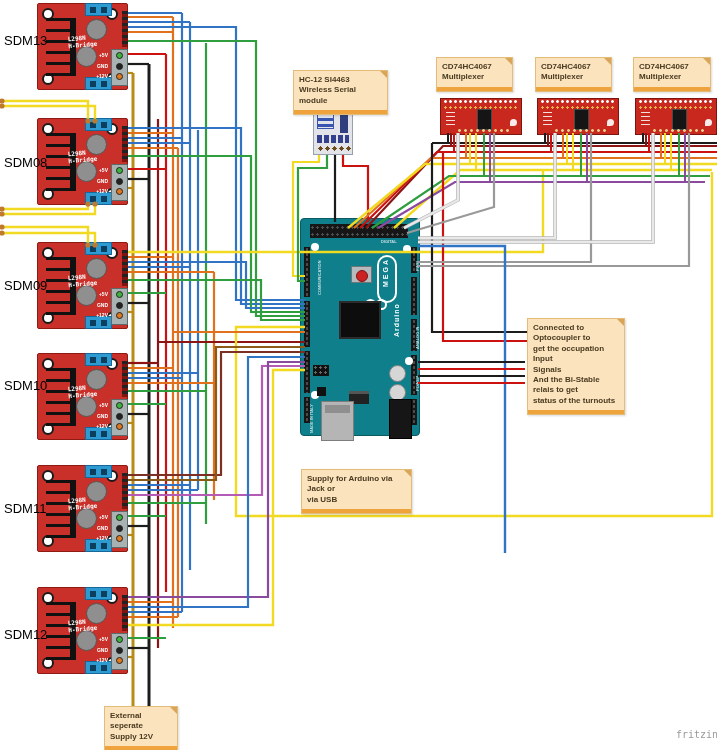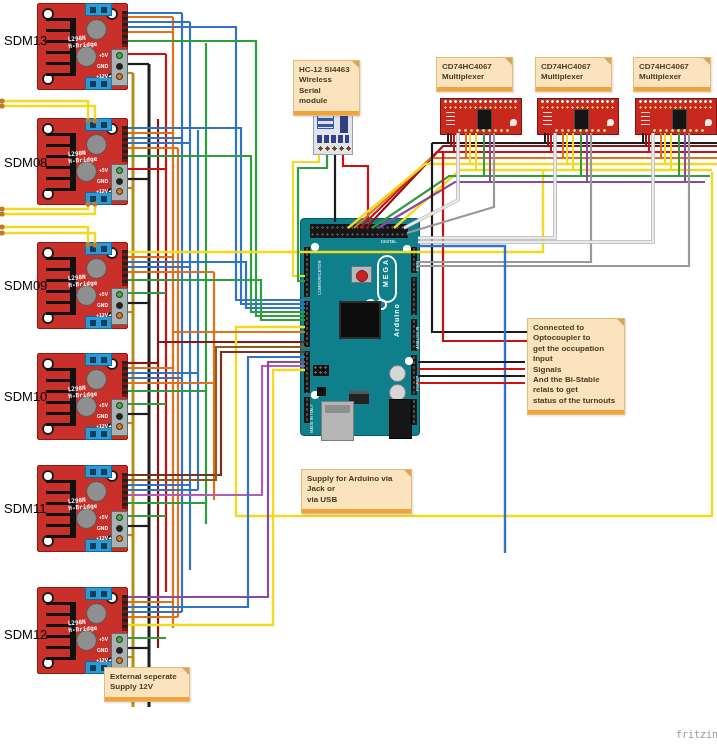--- a/index.html
+++ b/index.html
@@ -440,38 +440,38 @@
       <circle cx="95" cy="204" r="2.6" fill="#c07a2e"></circle>
       <circle cx="88" cy="245" r="2.6" fill="#c07a2e"></circle>
       <circle cx="95" cy="245" r="2.6" fill="#c07a2e"></circle>
     </svg>
 
   <div class="overlays">
 
     <div class="sdm-label" style="top:33px">SDM13</div>
     <div class="sdm-label" style="top:155px">SDM08</div>
     <div class="sdm-label" style="top:278px">SDM09</div>
-    <div class="sdm-label" style="top:389px">SDM10</div>
+    <div class="sdm-label" style="top:378px">SDM10</div>
     <div class="sdm-label" style="top:501px">SDM11</div>
     <div class="sdm-label" style="top:627px">SDM12</div>
 
-    <div class="note" style="left:293px;top:60px;width:67px">HC-12 SI4463
+    <div class="note" style="left:293px;top:70px;width:95px">HC-12 SI4463
 Wireless Serial
 module</div>
     <div class="note" style="left:436px;top:57px;width:77px">CD74HC4067
 Multiplexer</div>
     <div class="note" style="left:535px;top:57px;width:77px">CD74HC4067
 Multiplexer</div>
     <div class="note" style="left:633px;top:57px;width:78px">CD74HC4067
 Multiplexer</div>
     <div class="note" style="left:527px;top:318px;width:98px">Connected to Optocoupler to
 get the occupation Input
 Signals
 And the Bi-Stable relais to get
 status of the turnouts</div>
     <div class="note" style="left:301px;top:469px;width:111px">Supply for Arduino via Jack or
 via USB</div>
-    <div class="note" style="left:104px;top:667px;width:86px">External seperate
+    <div class="note" style="left:104px;top:706px;width:74px">External seperate
 Supply 12V</div>
 
     <div class="watermark">fritzing</div>
   </div>
 </div>
 
 </body></html>

